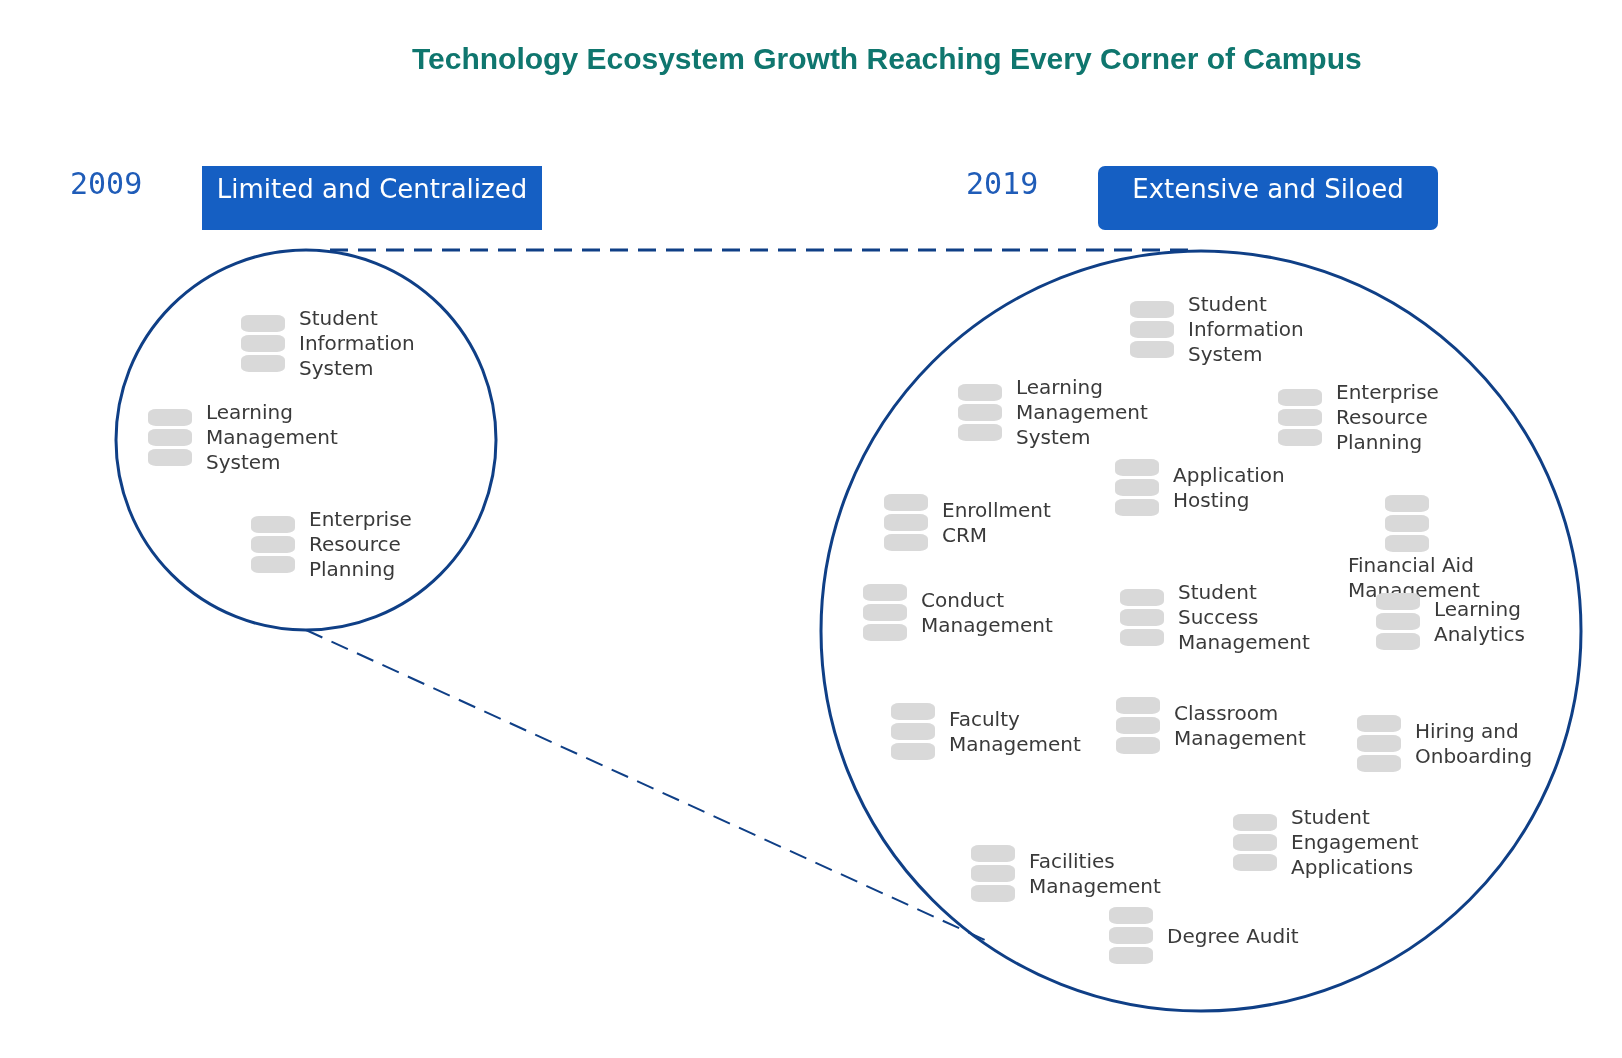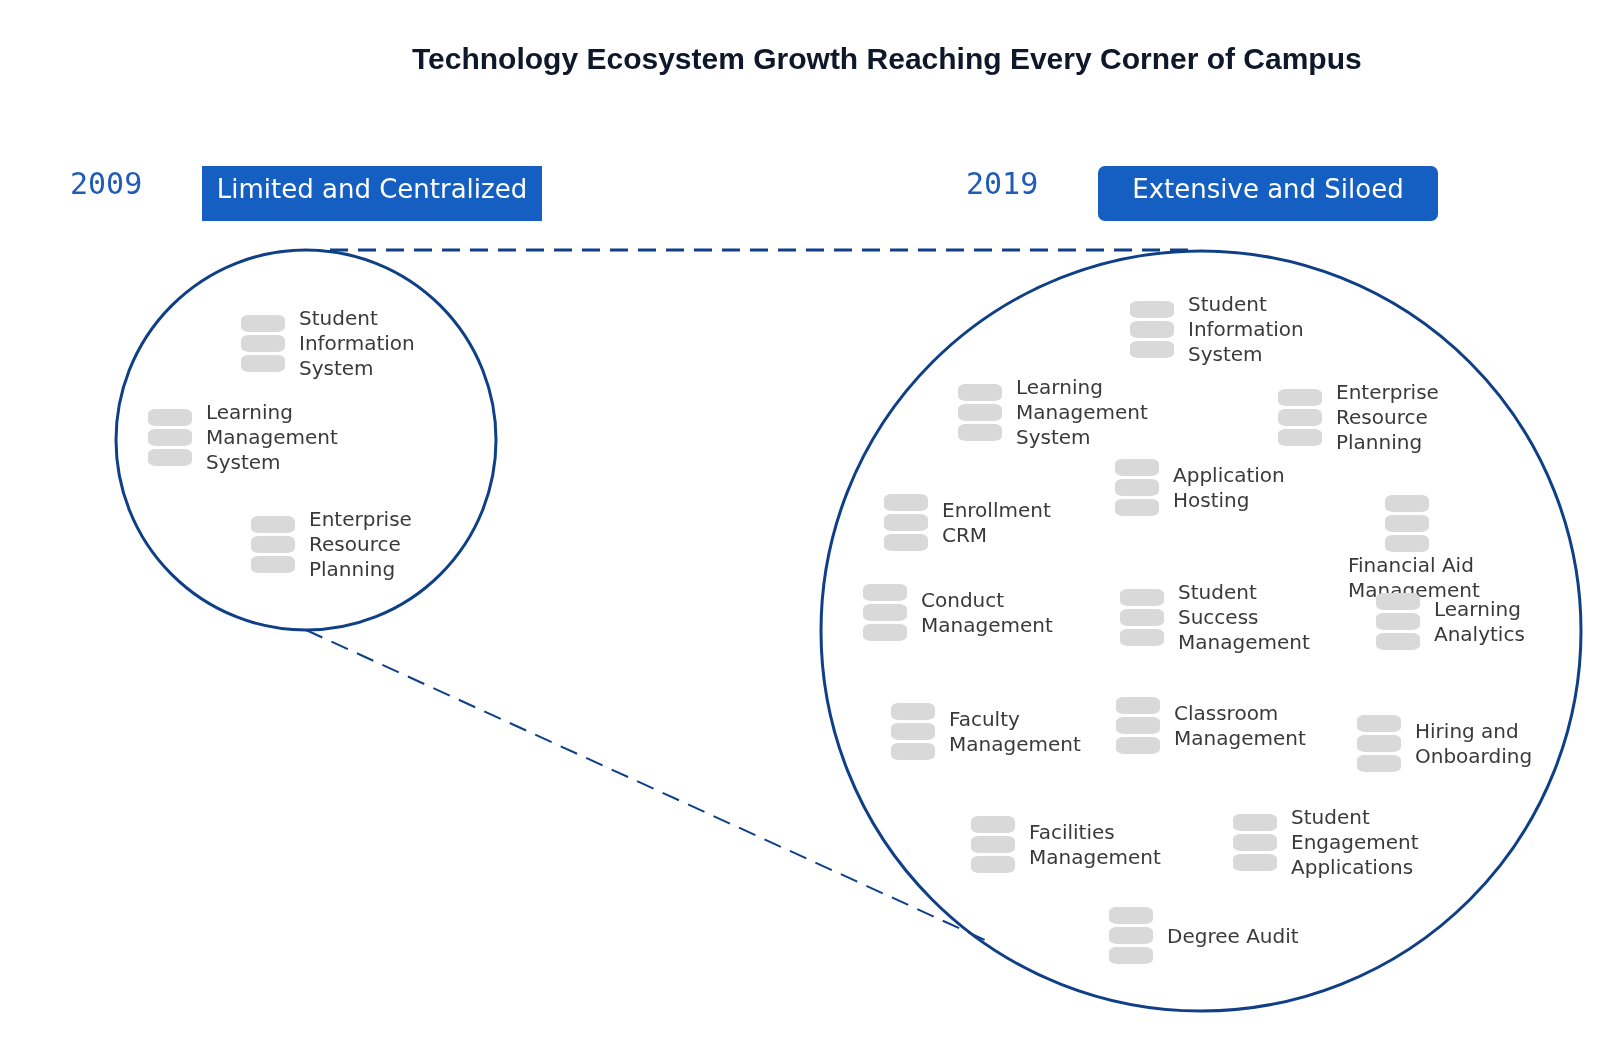--- a/index.html
+++ b/index.html
@@ -1,19 +1,19 @@
 <!DOCTYPE html>
 <html><head>
 <meta charset="utf-8">
 <style>
   html, body { margin:0; padding:0; background:#ffffff; }
   body { width:1622px; height:1058px; position:relative; overflow:hidden; font-family:"DejaVu Sans", sans-serif; }
-  .title { position:absolute; left:412px; top:42px; font-family:"Liberation Sans", sans-serif; font-size:30px; font-weight:bold; color:#0f172a; white-space:nowrap; letter-spacing:0px; }
+  .title { position:absolute; left:412px; top:42px; font-family:"Liberation Sans", sans-serif; font-size:30px; font-weight:bold; color:#0f766e; white-space:nowrap; letter-spacing:0px; }
   .year { position:absolute; font-family:"DejaVu Sans Mono", monospace; font-size:30px; color:#1f5cb8; top:166px; }
-  .badge { position:absolute; top:166px; height:55px; background:#155fc3; color:#ffffff; font-size:26px; line-height:46px; text-align:center; white-space:nowrap; }
+  .badge { position:absolute; top:166px; height:64px; background:#155fc3; color:#ffffff; font-size:26px; line-height:46px; text-align:center; white-space:nowrap; }
   svg.lines { position:absolute; left:0; top:0; }
   .item { position:absolute; display:flex; align-items:center; }
   .db { width:44px; height:58px; position:relative; flex:0 0 auto; }
   .db .disk { position:absolute; left:0; width:44px; height:17px; background:#d9d9d9; border-radius:8px / 5px; }
   .db .disk.d1 { top:0; }
   .db .disk.d2 { top:20px; }
   .db .disk.d3 { top:40px; }
   .label { margin-left:14px; font-size:20px; line-height:25px; color:#3a3a3a; white-space:pre-line; }
 </style>
 </head>
@@ -170,21 +170,21 @@
 </div>
 <div class="item" style="left:1357px; top:715px;">
   <div class="db">
       <div class="disk d1"></div>
       <div class="disk d2"></div>
       <div class="disk d3"></div>
     </div>
   <div class="label">Hiring and
 Onboarding</div>
 </div>
-<div class="item" style="left:971px; top:816px;justify-content:space-between;">
+<div class="item" style="left:971px; top:845px;justify-content:space-between;">
   <div class="db">
       <div class="disk d1"></div>
       <div class="disk d2"></div>
       <div class="disk d3"></div>
     </div>
   <div class="label">Facilities
 Management</div>
 </div>
 <div class="item" style="left:1233px; top:805px;">
   <div class="db">

